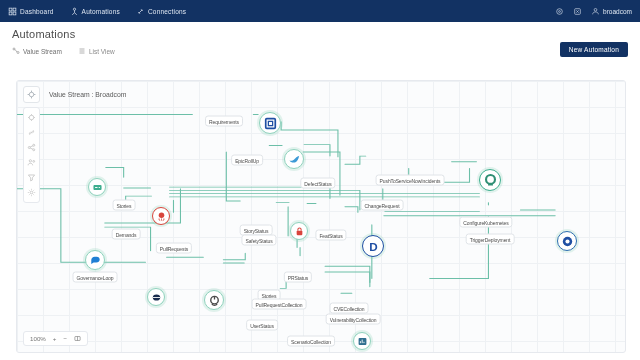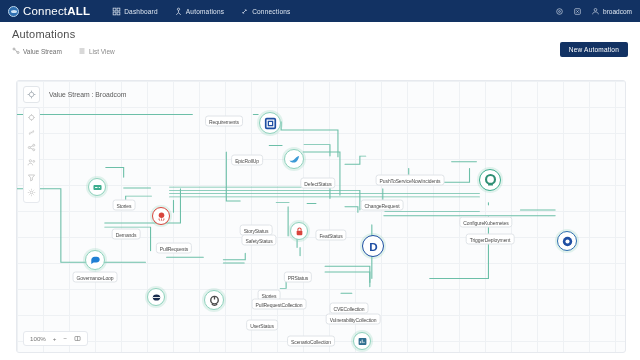--- a/index.html
+++ b/index.html
@@ -103,24 +103,20 @@
     position:absolute; transform:translate(-50%,-50%);
     border-radius:50%; display:flex; align-items:center; justify-content:center;
     background:#fff; z-index:5;
   }
   .nodecirc svg{display:block;}
 </style>
 </head>
 <body>
 
 <div class="topbar">
-  <div class="brand">
-    <span class="brand-mark"></span>
-    <span class="brand-text"><span>Connect</span><b>ALL</b></span>
-  </div>
   <div class="nav">
     <div class="nav-item">
       <span class="nav-ico">
         <svg viewBox="0 0 16 16" fill="none" stroke="#dfe7f2" stroke-width="1.3">
             <rect x="2" y="2" width="5" height="5"></rect>
             <rect x="9" y="2" width="5" height="5"></rect>
             <rect x="2" y="9" width="5" height="5"></rect>
             <rect x="9" y="9" width="5" height="5"></rect>
           </svg>
       </span>

